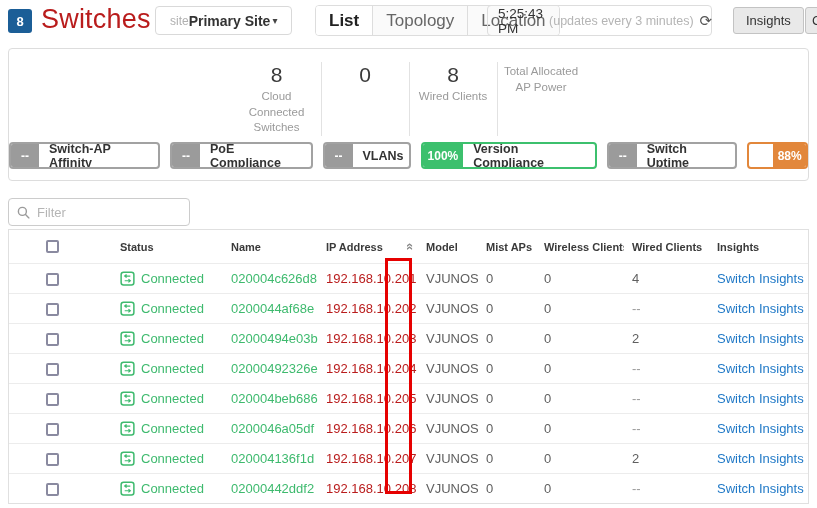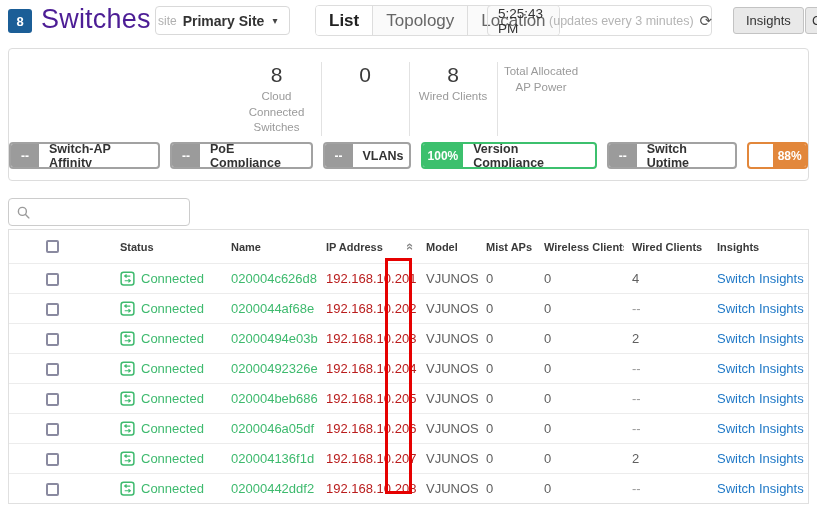--- a/index.html
+++ b/index.html
@@ -6,24 +6,24 @@
   html,body { width:817px; height:508px; background:#fff; overflow:hidden;
               font-family:"Liberation Sans", sans-serif; color:#333; }
   .page { position:relative; width:817px; height:508px; overflow:hidden; }
 
   
   .topbar { position:absolute; top:0; left:0; width:100%; height:42px; }
   .count-badge { position:absolute; left:8px; top:9px; width:24px; height:24px;
     background:#1b5e97; color:#fff; font-size:13px; font-weight:bold;
     display:flex; align-items:center; justify-content:center; border-radius:3px; }
   .page-title { position:absolute; left:41px; top:4px; font-size:27px; font-weight:400;
-    color:#4c1d95; letter-spacing:.2px; }
+    color:#b91c1c; letter-spacing:.2px; }
   .site-select { position:absolute; left:155px; top:6px; height:29px; min-width:135px;
     border:1px solid #d9d9d9; border-radius:4px; background:#fff;
-    display:flex; align-items:center; gap:6px; padding:0 2px; cursor:pointer; }
+    display:flex; align-items:center; gap:0; padding:0 14px; cursor:pointer; }
   .site-label { color:#b0b0b0; font-size:12px; }
   .site-value { color:#333; font-size:14px; font-weight:600; }
   .caret { color:#444; font-size:10px; margin-left:2px; }
   .tabs { position:absolute; left:315px; top:5px; height:31px; display:flex;
     border:1px solid #ddd; border-radius:4px; overflow:hidden; background:#fff; }
   .tab { padding:0 13px; display:flex; align-items:center; font-size:17px;
     color:#666; background:#fafafa; border-right:1px solid #ddd; cursor:pointer; }
   .tab:last-child { border-right:none; }
   .tab.active { background:#fff; color:#222; font-weight:bold; }
   .timebox { position:absolute; left:487px; top:5px; width:225px; height:31px;
@@ -167,20 +167,21 @@
         <span class="badge-value">88%</span>
       </div>
     </div>
   </div>
 
   <div class="filter-box">
     <svg width="13" height="13" viewBox="0 0 14 14">
       <circle cx="5.8" cy="5.8" r="4.3" fill="none" stroke="#9a9a9a" stroke-width="1.5"></circle>
       <line x1="9.2" y1="9.2" x2="12.8" y2="12.8" stroke="#9a9a9a" stroke-width="1.5" stroke-linecap="round"></line>
     </svg>
+    <input type="text" placeholder="Filter" style="">
   </div>
 
   <div class="table-panel">
     <div class="thead">
       <div class="cell cb-cell"><span class="checkbox"></span></div>
       <div class="cell">Status</div>
       <div class="cell">Name</div>
       <div class="cell ip-head">
         <span>IP Address</span>
         <span class="sort-icon">«</span>

